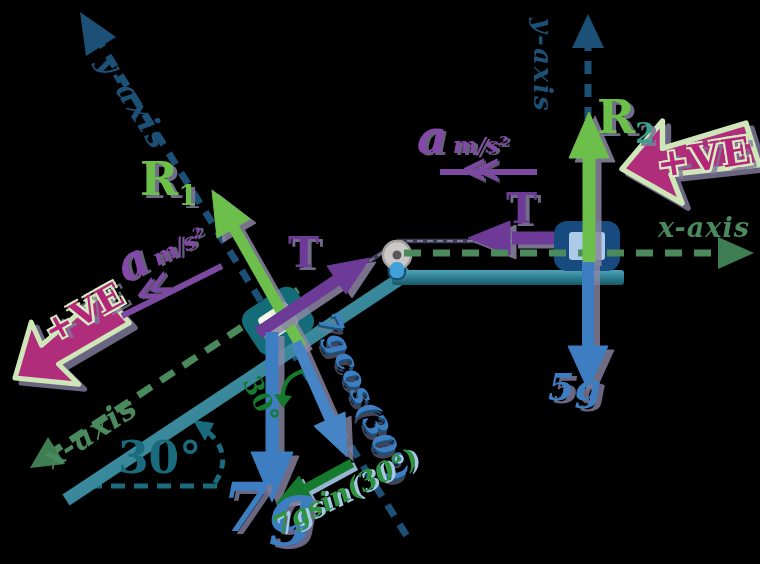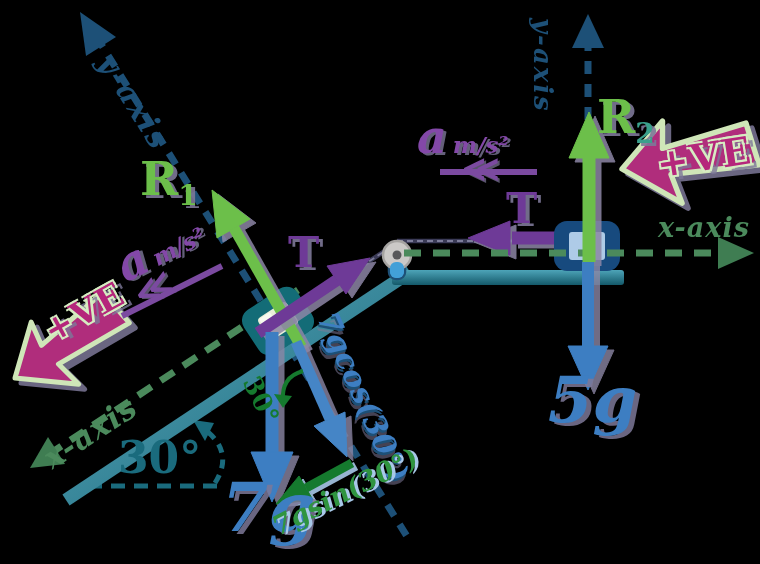--- a/index.html
+++ b/index.html
@@ -170,21 +170,21 @@
   <span>R</span><sub>1</sub>
 </div>
 <div class="lbl force-green" style="left:597px;top:94px;">
   <span>R</span><sub style="color:#3aa08c;">2</sub>
 </div>
 
 <div class="lbl t-purple" style="left:288px;top:232px;">T</div>
 <div class="lbl t-purple" style="left:506px;top:188px;">T</div>
 
 <div class="lbl w-blue" style="left:222px;top:474px;">7g</div>
-<div class="lbl w-blue" style="left:548px;top:368px;font-size:64px;">5g</div>
+<div class="lbl w-blue" style="left:548px;top:368px;font-size:38px;">5g</div>
 
 <div class="lbl comp-blue" style="left:268px;top:382px;width:190px;text-align:center;transform-origin:center;transform:rotate(66deg);">7gcos(30°)</div>
 <div class="lbl comp-green" style="left:255px;top:478px;width:180px;text-align:center;transform-origin:center;transform:rotate(-27deg);">7gsin(30°)</div>
 
 <div class="lbl ang-teal" style="left:118px;top:436px;">30°</div>
 <div class="lbl ang-green" style="left:262px;top:372px;transform:rotate(64deg);">30°</div>
 
 <div class="lbl accel" style="left:108px;top:248px;transform:rotate(-27deg);">
   <span class="a-sym">a</span><span class="a-unit">m/s²</span>
 </div>

